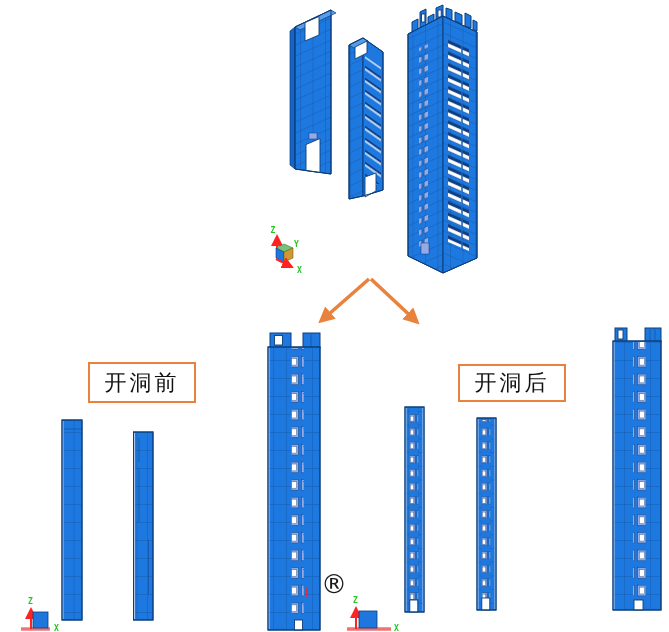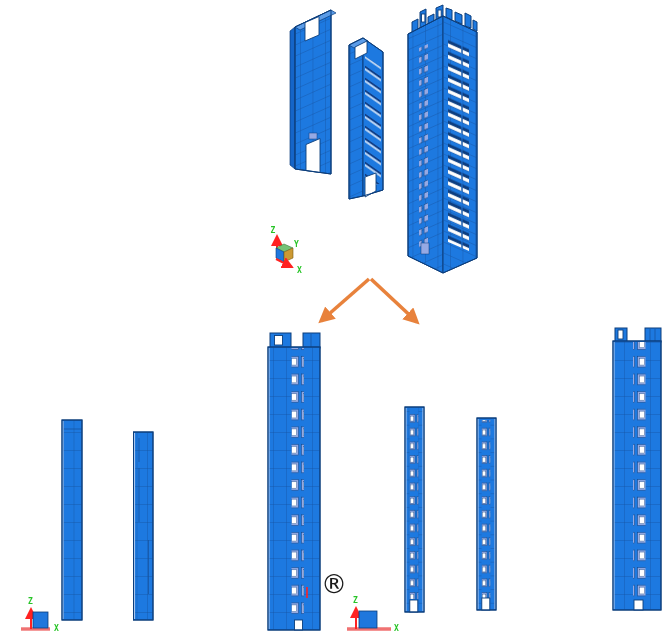--- a/index.html
+++ b/index.html
@@ -227,14 +227,20 @@
       <rect class="wall" x="613" y="341" width="48" height="269"></rect>
       <rect fill="url(#patGridB)" stroke="none" x="613" y="341" width="48" height="269"></rect>
       <rect fill="var(--wall-blue)" stroke="none" x="633" y="342" width="12.5" height="267"></rect>
       <rect fill="url(#patWinA)" stroke="none" x="633" y="342" width="12.5" height="256"></rect>
       <rect class="white-cut" x="634" y="600" width="9" height="10"></rect>
       <line class="hl" x1="614" y1="342" x2="614" y2="609"></line>
       <rect fill="none" stroke="var(--edge-dark)" x="613" y="341" width="48" height="269"></rect>
     </g>
   </svg>
 
+  <div class="label-box" style="left:88px;top:362px;width:104px;height:37px;">
+    <span>开洞前</span>
+  </div>
+  <div class="label-box" style="left:458px;top:364px;width:104px;height:34px;">
+    <span>开洞后</span>
+  </div>
   <div class="rmark" style="left:321px;top:571px;">®</div>
 </div>
 
 </body></html>

